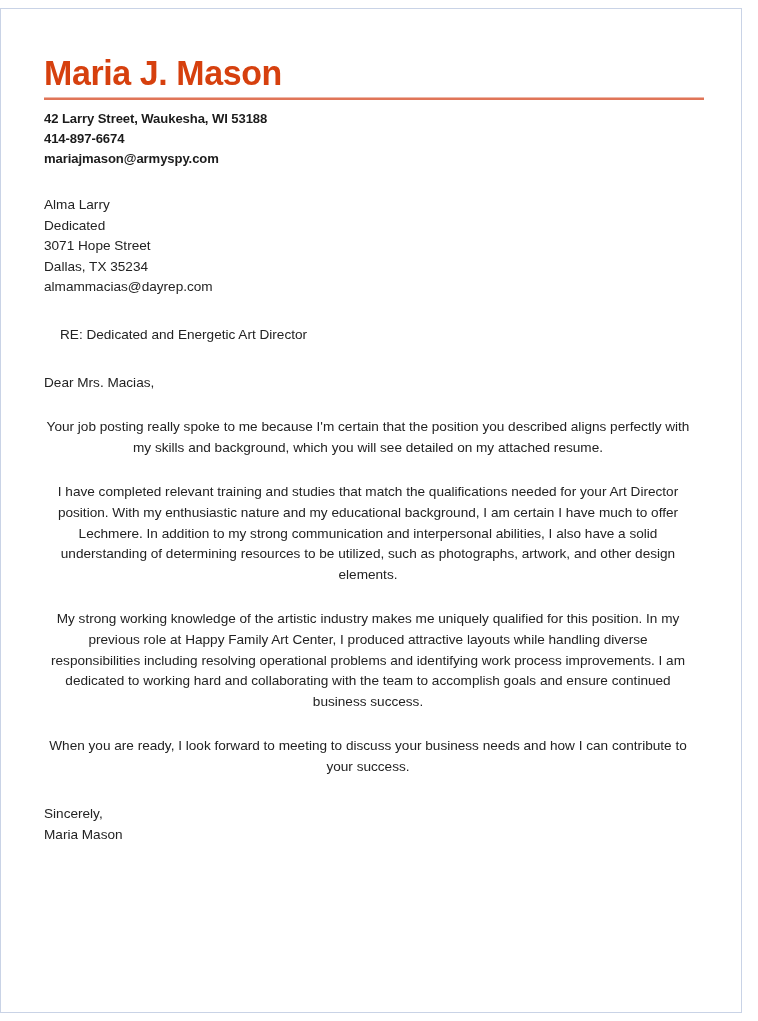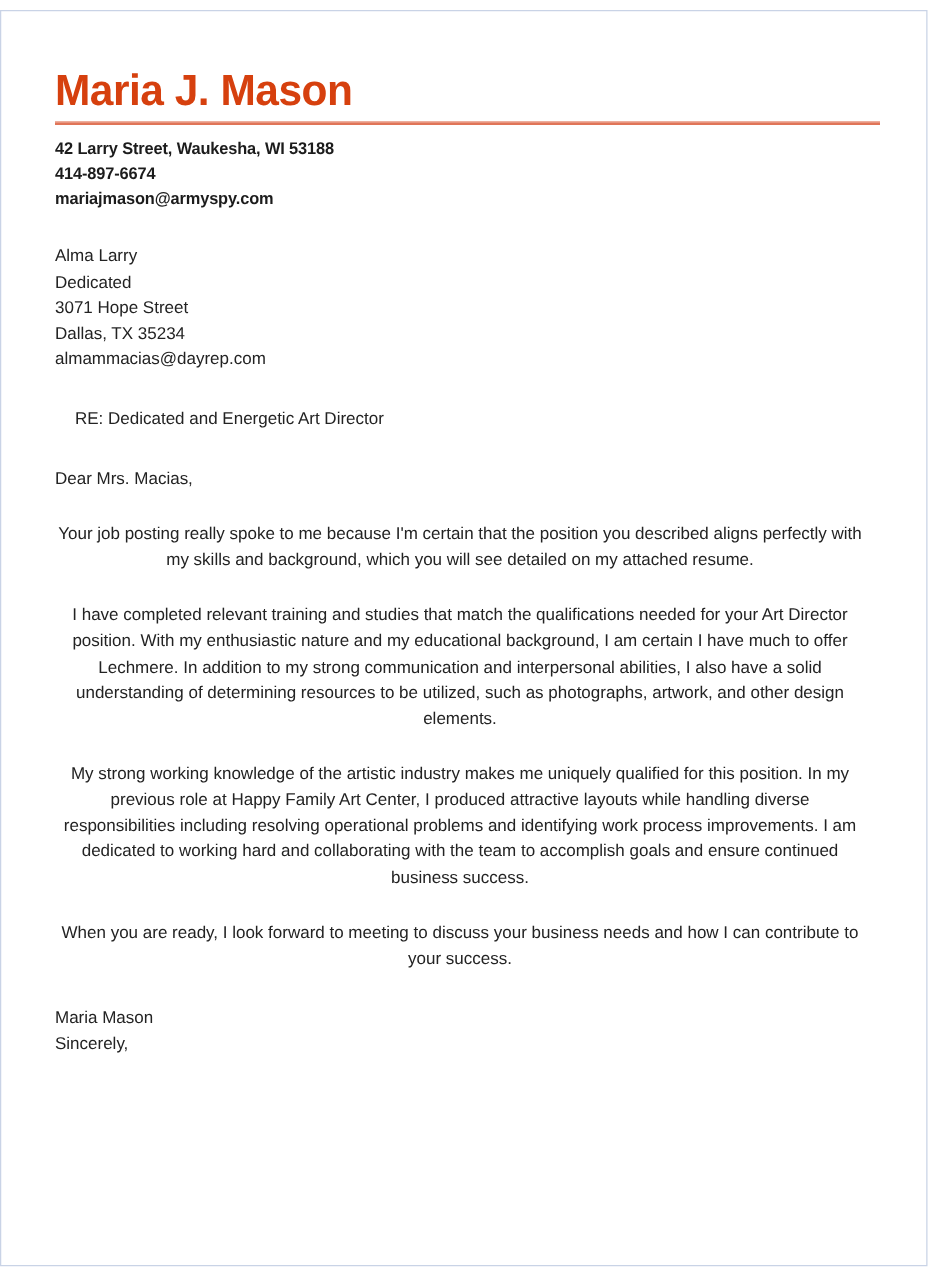--- a/index.html
+++ b/index.html
@@ -137,19 +137,19 @@
       <div class="subject-line">RE: Dedicated and Energetic Art Director</div>
 
       <div class="salutation">Dear Mrs. Macias,</div>
 
       <p class="body-paragraph">Your job posting really spoke to me because I'm certain that the position you described aligns perfectly with my skills and background, which you will see detailed on my attached resume.</p>
       <p class="body-paragraph">I have completed relevant training and studies that match the qualifications needed for your Art Director position. With my enthusiastic nature and my educational background, I am certain I have much to offer Lechmere. In addition to my strong communication and interpersonal abilities, I also have a solid understanding of determining resources to be utilized, such as photographs, artwork, and other design elements.</p>
       <p class="body-paragraph">My strong working knowledge of the artistic industry makes me uniquely qualified for this position. In my previous role at Happy Family Art Center, I produced attractive layouts while handling diverse responsibilities including resolving operational problems and identifying work process improvements. I am dedicated to working hard and collaborating with the team to accomplish goals and ensure continued business success.</p>
       <p class="body-paragraph">When you are ready, I look forward to meeting to discuss your business needs and how I can contribute to your success.</p>
 
       <div class="closing-block">
+        <span class="closing-line">Sincerely,</span>
         <span class="closing-line">Maria Mason</span>
-        <span class="closing-line">Sincerely,</span>
       </div>
 
     </section>
   </div>
 </div>
 
 </body></html>

